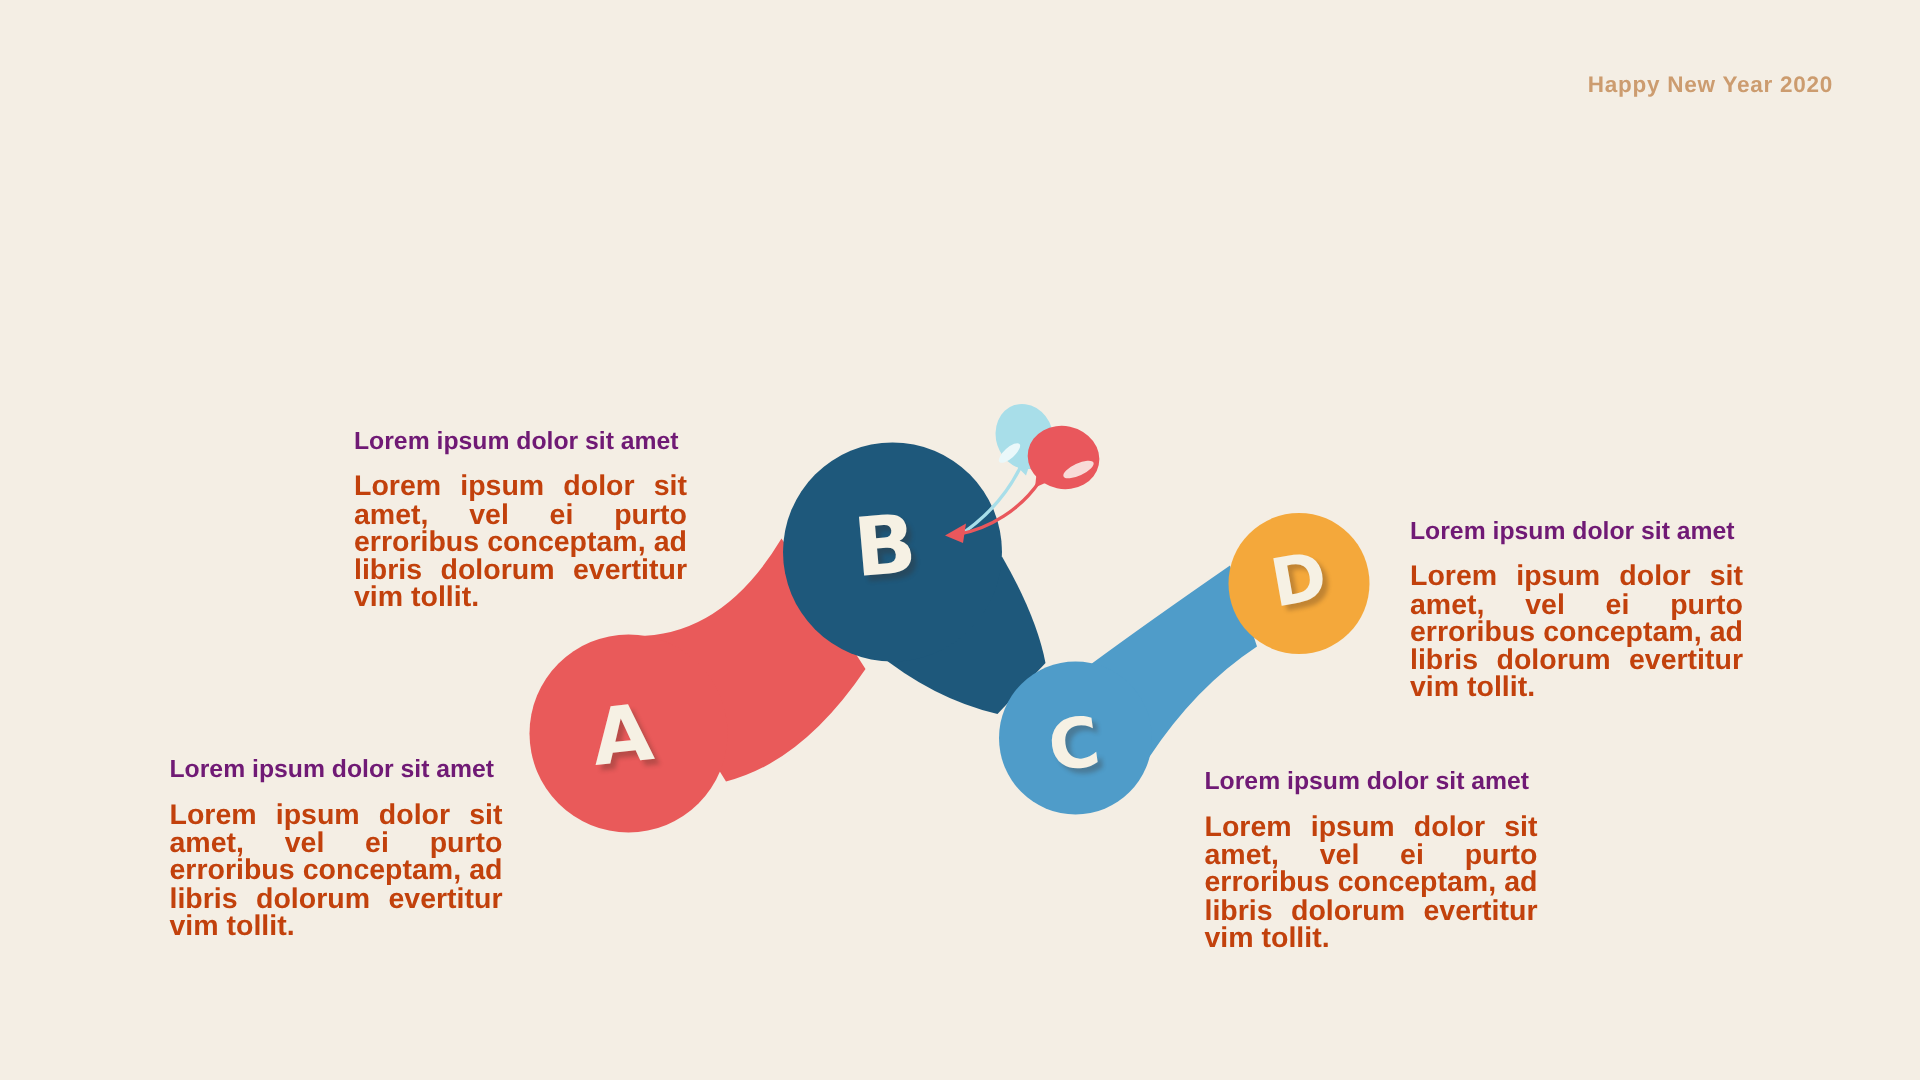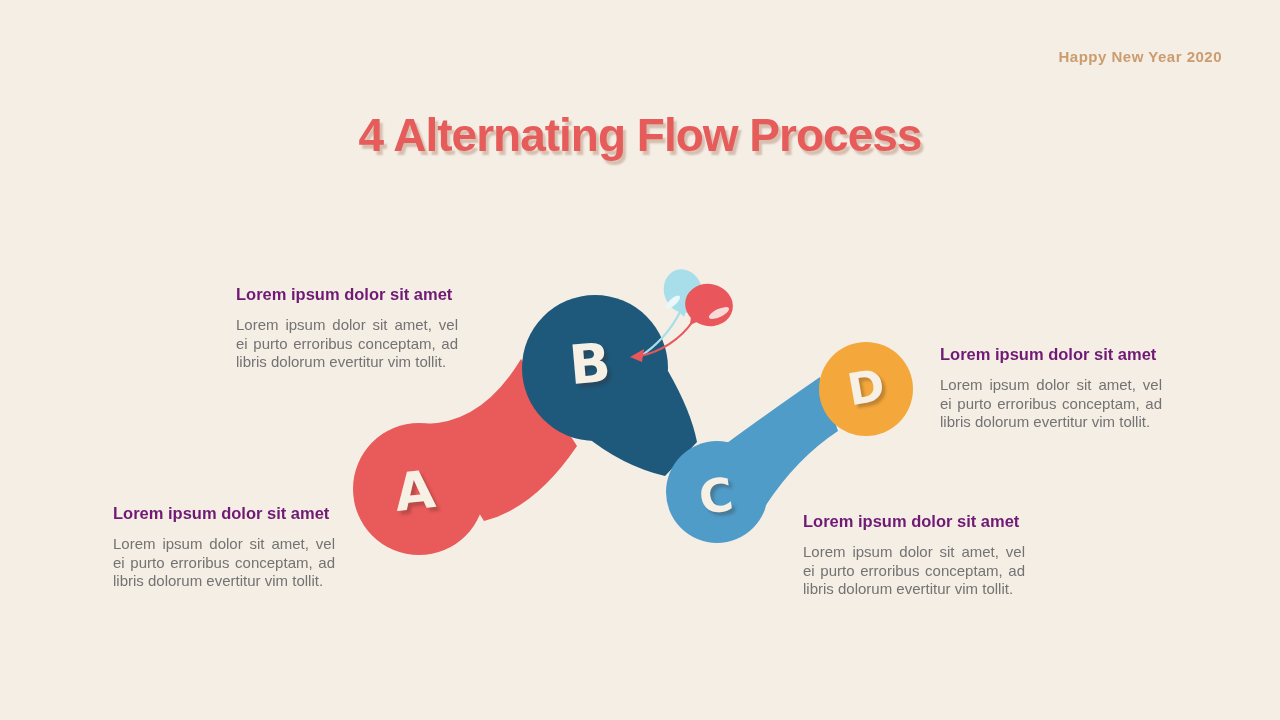--- a/index.html
+++ b/index.html
@@ -28,23 +28,24 @@
   svg.diagram { position:absolute; left:0; top:0; }
 
   .block { position:absolute; width:222px; }
   .block h3 {
     margin:0 0 12px 0;
     font-size:16.5px; font-weight:bold;
     color:#701a75;
   }
   .block p {
     margin:0;
-    font-size:15px; line-height:18.6px;
-    color:#737373;
+    font-size:19px; line-height:18.6px;
+    color:#c2410c;
     text-align:justify;
+    font-weight:bold;
   }
   .b1 { left:236px; top:285px; }
   .b2 { left:113px; top:504px; }
   .b3 { left:803px; top:512px; }
   .b4 { left:940px; top:345px; }
 
   .node-letter {
     font-family:"DejaVu Sans", sans-serif;
     font-weight:700;
     fill:#F6F1E4;
@@ -52,21 +53,20 @@
     text-shadow:3px 4px 3px rgba(60,40,30,.28);
   }
 </style>
 </head>
 <body>
 
 <div class="slide">
 
   <div class="watermark">Happy New Year 2020</div>
 
-  <div class="title">4 Alternating Flow Process</div>
 
   <svg class="diagram" width="1280" height="720" viewBox="0 0 1280 720">
 
     <path d="M 424,424 Q 482,424 521,359 L 577,446 Q 535,508 484,521 Z" fill="#E95A5A"></path>
 
     <circle cx="419" cy="489" r="66" fill="#E95A5A"></circle>
 
     <path d="M 668,371 Q 691,411 697,442 L 665,476 Q 622,466 583,434 Z" fill="#1E587B"></path>
 
     <circle cx="595" cy="368" r="73" fill="#1E587B"></circle>

